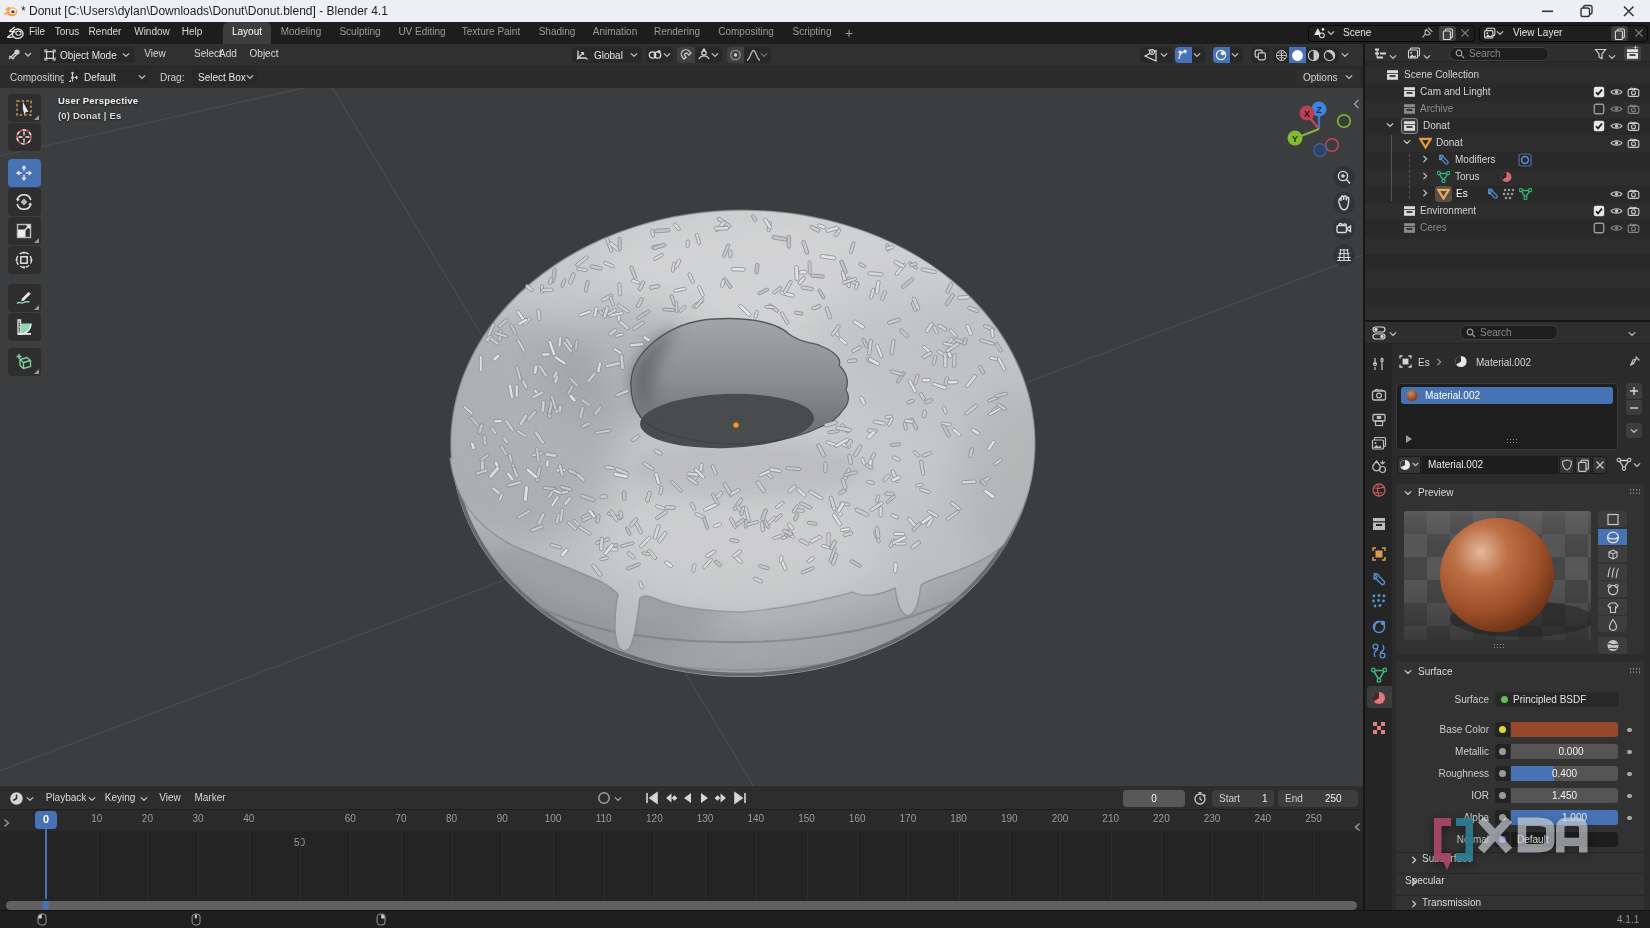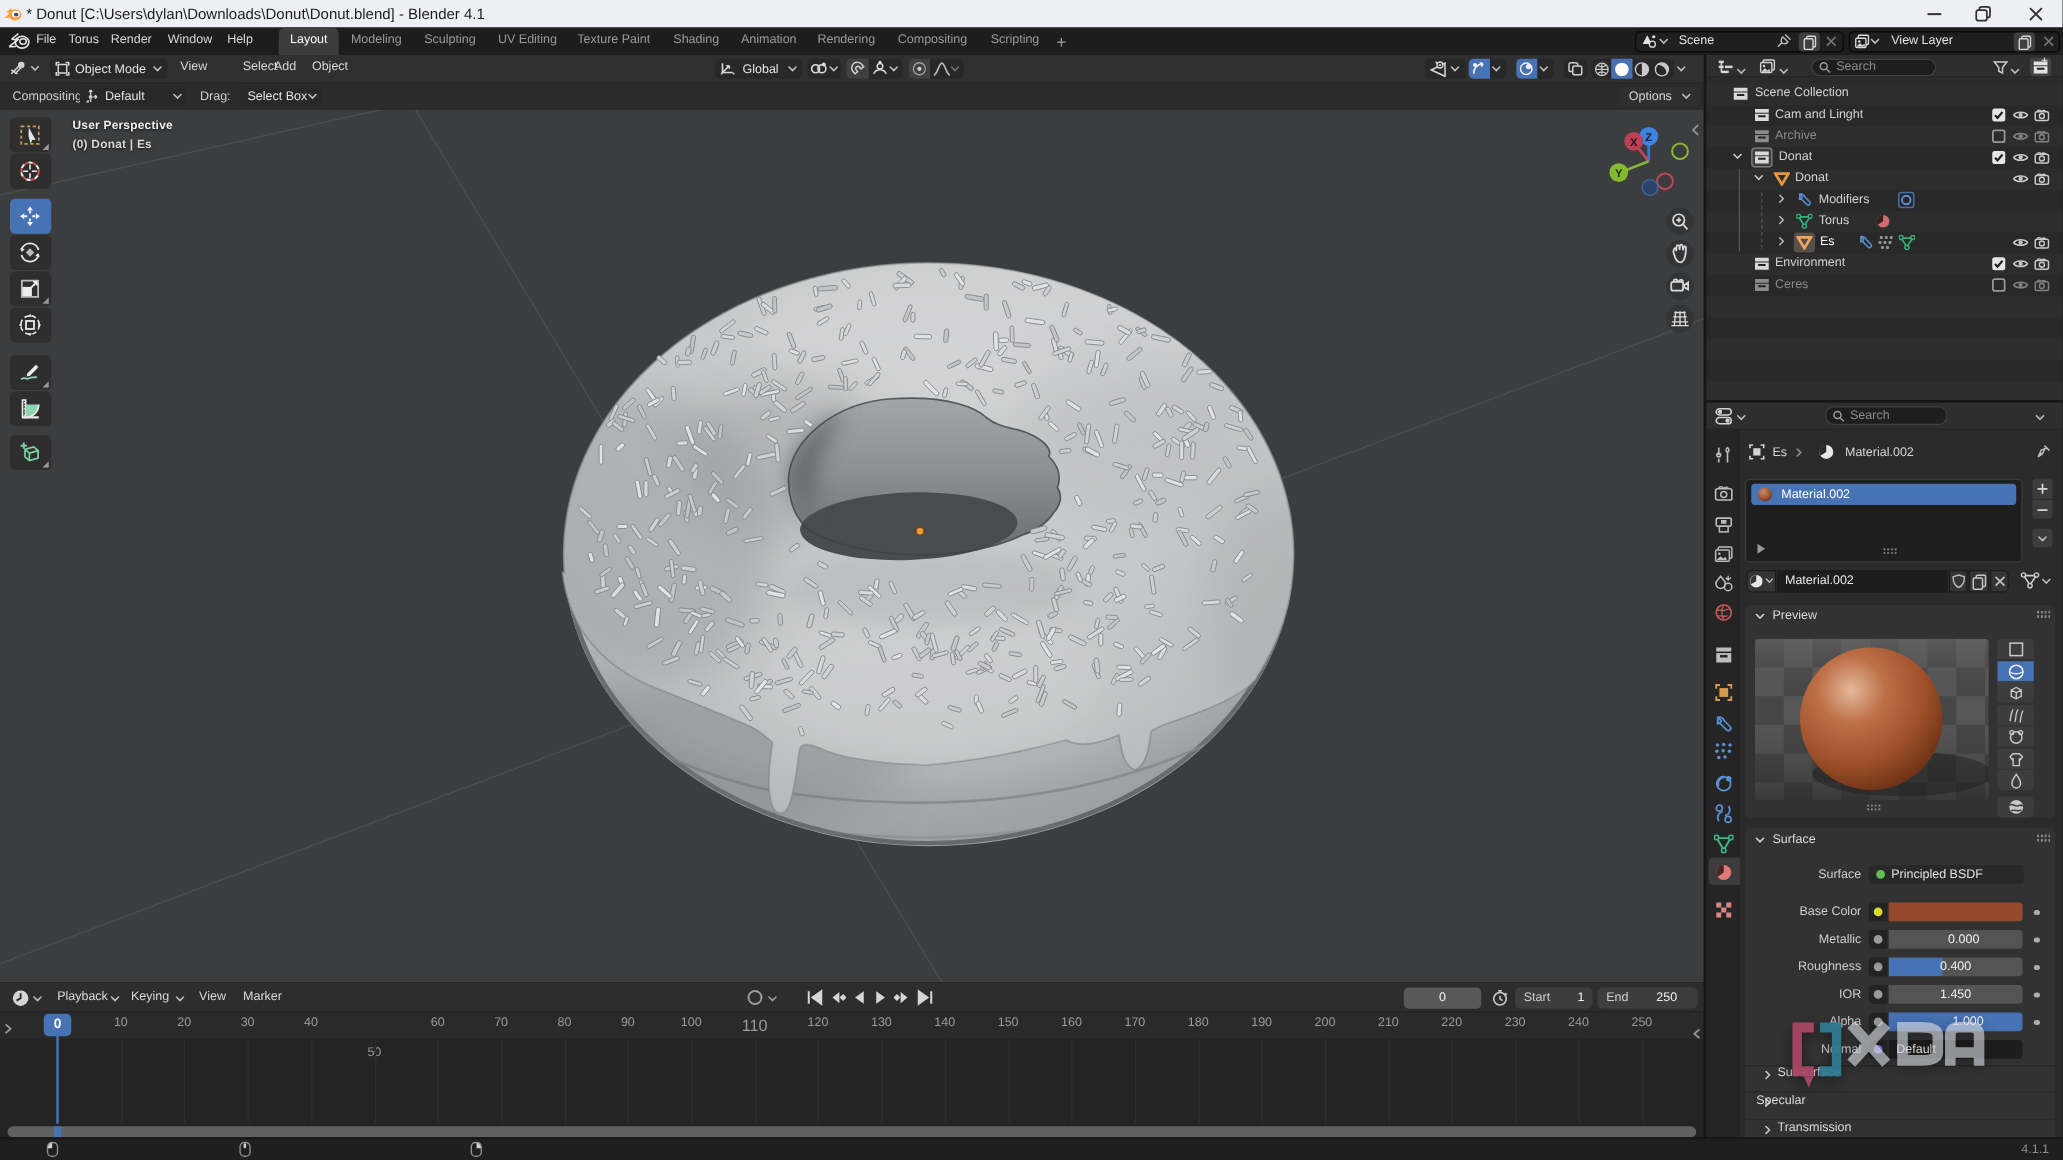--- a/index.html
+++ b/index.html
@@ -1491,21 +1491,21 @@
     <div class="abs" style="left:350.2px;top:27px;transform:translateX(-50%);font-size:10px;color:#9b9b9b;">60</div>
     <div class="abs" style="left:350.2px;top:45px;width:1px;height:68px;background:#2d2d2d;"></div>
     <div class="abs" style="left:400.9px;top:27px;transform:translateX(-50%);font-size:10px;color:#9b9b9b;">70</div>
     <div class="abs" style="left:400.9px;top:45px;width:1px;height:68px;background:#2d2d2d;"></div>
     <div class="abs" style="left:451.6px;top:27px;transform:translateX(-50%);font-size:10px;color:#9b9b9b;">80</div>
     <div class="abs" style="left:451.6px;top:45px;width:1px;height:68px;background:#2d2d2d;"></div>
     <div class="abs" style="left:502.3px;top:27px;transform:translateX(-50%);font-size:10px;color:#9b9b9b;">90</div>
     <div class="abs" style="left:502.3px;top:45px;width:1px;height:68px;background:#2d2d2d;"></div>
     <div class="abs" style="left:553.0px;top:27px;transform:translateX(-50%);font-size:10px;color:#9b9b9b;">100</div>
     <div class="abs" style="left:553.0px;top:45px;width:1px;height:68px;background:#2d2d2d;"></div>
-    <div class="abs" style="left:603.7px;top:27px;transform:translateX(-50%);font-size:13px;color:#9b9b9b;">110</div>
+    <div class="abs" style="left:603.7px;top:27px;transform:translateX(-50%);font-size:10px;color:#9b9b9b;">110</div>
     <div class="abs" style="left:603.7px;top:45px;width:1px;height:68px;background:#2d2d2d;"></div>
     <div class="abs" style="left:654.4px;top:27px;transform:translateX(-50%);font-size:10px;color:#9b9b9b;">120</div>
     <div class="abs" style="left:654.4px;top:45px;width:1px;height:68px;background:#2d2d2d;"></div>
     <div class="abs" style="left:705.1px;top:27px;transform:translateX(-50%);font-size:10px;color:#9b9b9b;">130</div>
     <div class="abs" style="left:705.1px;top:45px;width:1px;height:68px;background:#2d2d2d;"></div>
     <div class="abs" style="left:755.8px;top:27px;transform:translateX(-50%);font-size:10px;color:#9b9b9b;">140</div>
     <div class="abs" style="left:755.8px;top:45px;width:1px;height:68px;background:#2d2d2d;"></div>
     <div class="abs" style="left:806.5px;top:27px;transform:translateX(-50%);font-size:10px;color:#9b9b9b;">150</div>
     <div class="abs" style="left:806.5px;top:45px;width:1px;height:68px;background:#2d2d2d;"></div>
     <div class="abs" style="left:857.2px;top:27px;transform:translateX(-50%);font-size:10px;color:#9b9b9b;">160</div>

